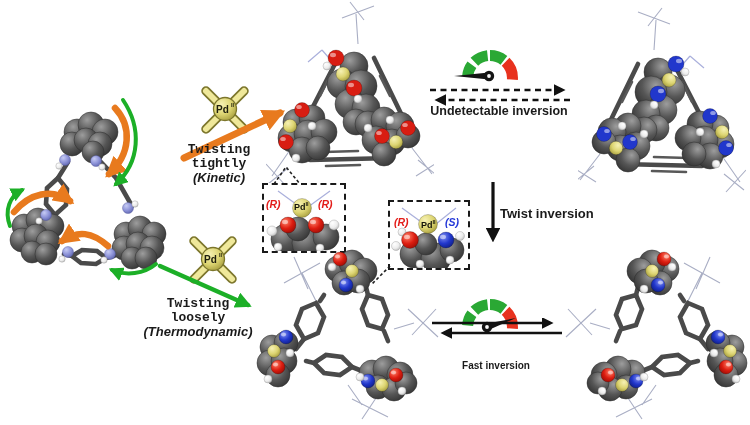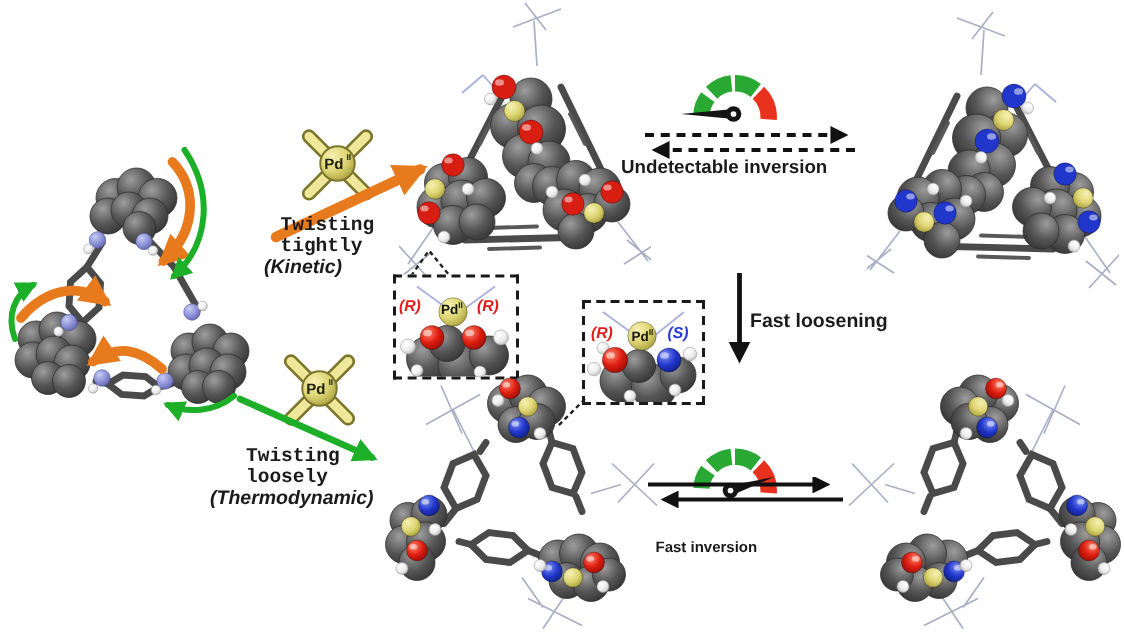--- a/index.html
+++ b/index.html
@@ -1,21 +1,21 @@
 <!DOCTYPE html>
 <html style="--kinetic-arrow-orange: #e87a1e; --thermodynamic-arrow-green: #1caf27; --descriptor-r-red: #e31d1a; --descriptor-s-blue: #2438d8; --gauge-green: #2aa834; --gauge-red: #e8321e; --palladium-yellow: #ddd572; --oxygen-red: #d81d12; --nitrogen-blue: #2137cc; --amine-nitrogen-lightblue: #8d93d8; --carbon-grey: #4d4d4d;"><head>
 <meta charset="utf-8">
 <style>
   html,body{margin:0;padding:0;background:#ffffff;}
   #fig{
     position:relative;width:750px;height:425px;background:#ffffff;overflow:hidden;
     font-family:"Liberation Sans","DejaVu Sans",sans-serif;color:#1a1a1a;
   }
   .abs{position:absolute;}
-  .lbl{font-weight:bold;color:#1a1a1a;text-align:left;line-height:14px;font-size:13px;}
+  .lbl{font-weight:bold;color:#1a1a1a;text-align:center;line-height:14px;font-size:13px;}
   .wrap-narrow{display:block;margin:0 auto;font-family:Liberation Mono, monospace;}
   .nowrap{white-space:nowrap;display:block;font-style:italic;}
   .lbl-r{color:var(--descriptor-r-red,#e31d1a);font-style:italic;font-weight:bold;font-size:10.5px;}
   .lbl-s{color:var(--descriptor-s-blue,#2438d8);font-style:italic;font-weight:bold;font-size:10.5px;}
   .pd-mini{font-weight:bold;font-size:9px;color:#15150a;}
   .pd-mini sup{font-size:5.5px;}
   .inset{border:2px dashed #1a1a1a;background:#ffffff;position:absolute;}
   .inset .tag{position:absolute;z-index:3;}
   svg text.pdlabel{font-family:"Liberation Sans","DejaVu Sans",sans-serif;font-weight:bold;font-size:10px;fill:#20200e;}
   svg text.pdsup{font-family:"Liberation Sans","DejaVu Sans",sans-serif;font-weight:bold;font-size:5.5px;fill:#20200e;}
@@ -361,21 +361,21 @@
     <span class="tag lbl-s" style="left:55px;top:14px">(S)</span>
   </div>
 
   <svg class="abs" style="left:368px;top:262px" width="26" height="26" viewBox="0 0 26 26">
     <path d="M22,4 L4,22" fill="none" stroke="#222" stroke-width="1.6" stroke-dasharray="3 2.4"></path>
   </svg>
 
   <svg class="abs" style="left:482px;top:180px" width="22" height="72" viewBox="0 0 22 72">
     <path d="M11,2 L11,58" stroke="#111" stroke-width="3.2" fill="none" marker-end="url(#mB)"></path>
   </svg>
-  <div class="abs lbl" style="left:500px;top:207px;width:110px;text-align:left;white-space:nowrap">Fast loosening</div>
+  <div class="abs lbl" style="left:500px;top:207px;width:110px;text-align:left;white-space:nowrap">Twist inversion</div>
 
   <svg class="abs" style="left:256px;top:243px" width="188" height="182" viewBox="0 0 188 182">
     <use href="#looseCage"></use>
   </svg>
 
   <svg class="abs" style="left:560px;top:243px" width="188" height="182" viewBox="0 0 188 182">
     <g transform="translate(188,0) scale(-1,1)">
         <use href="#looseCage"></use>
       </g>
   </svg>

